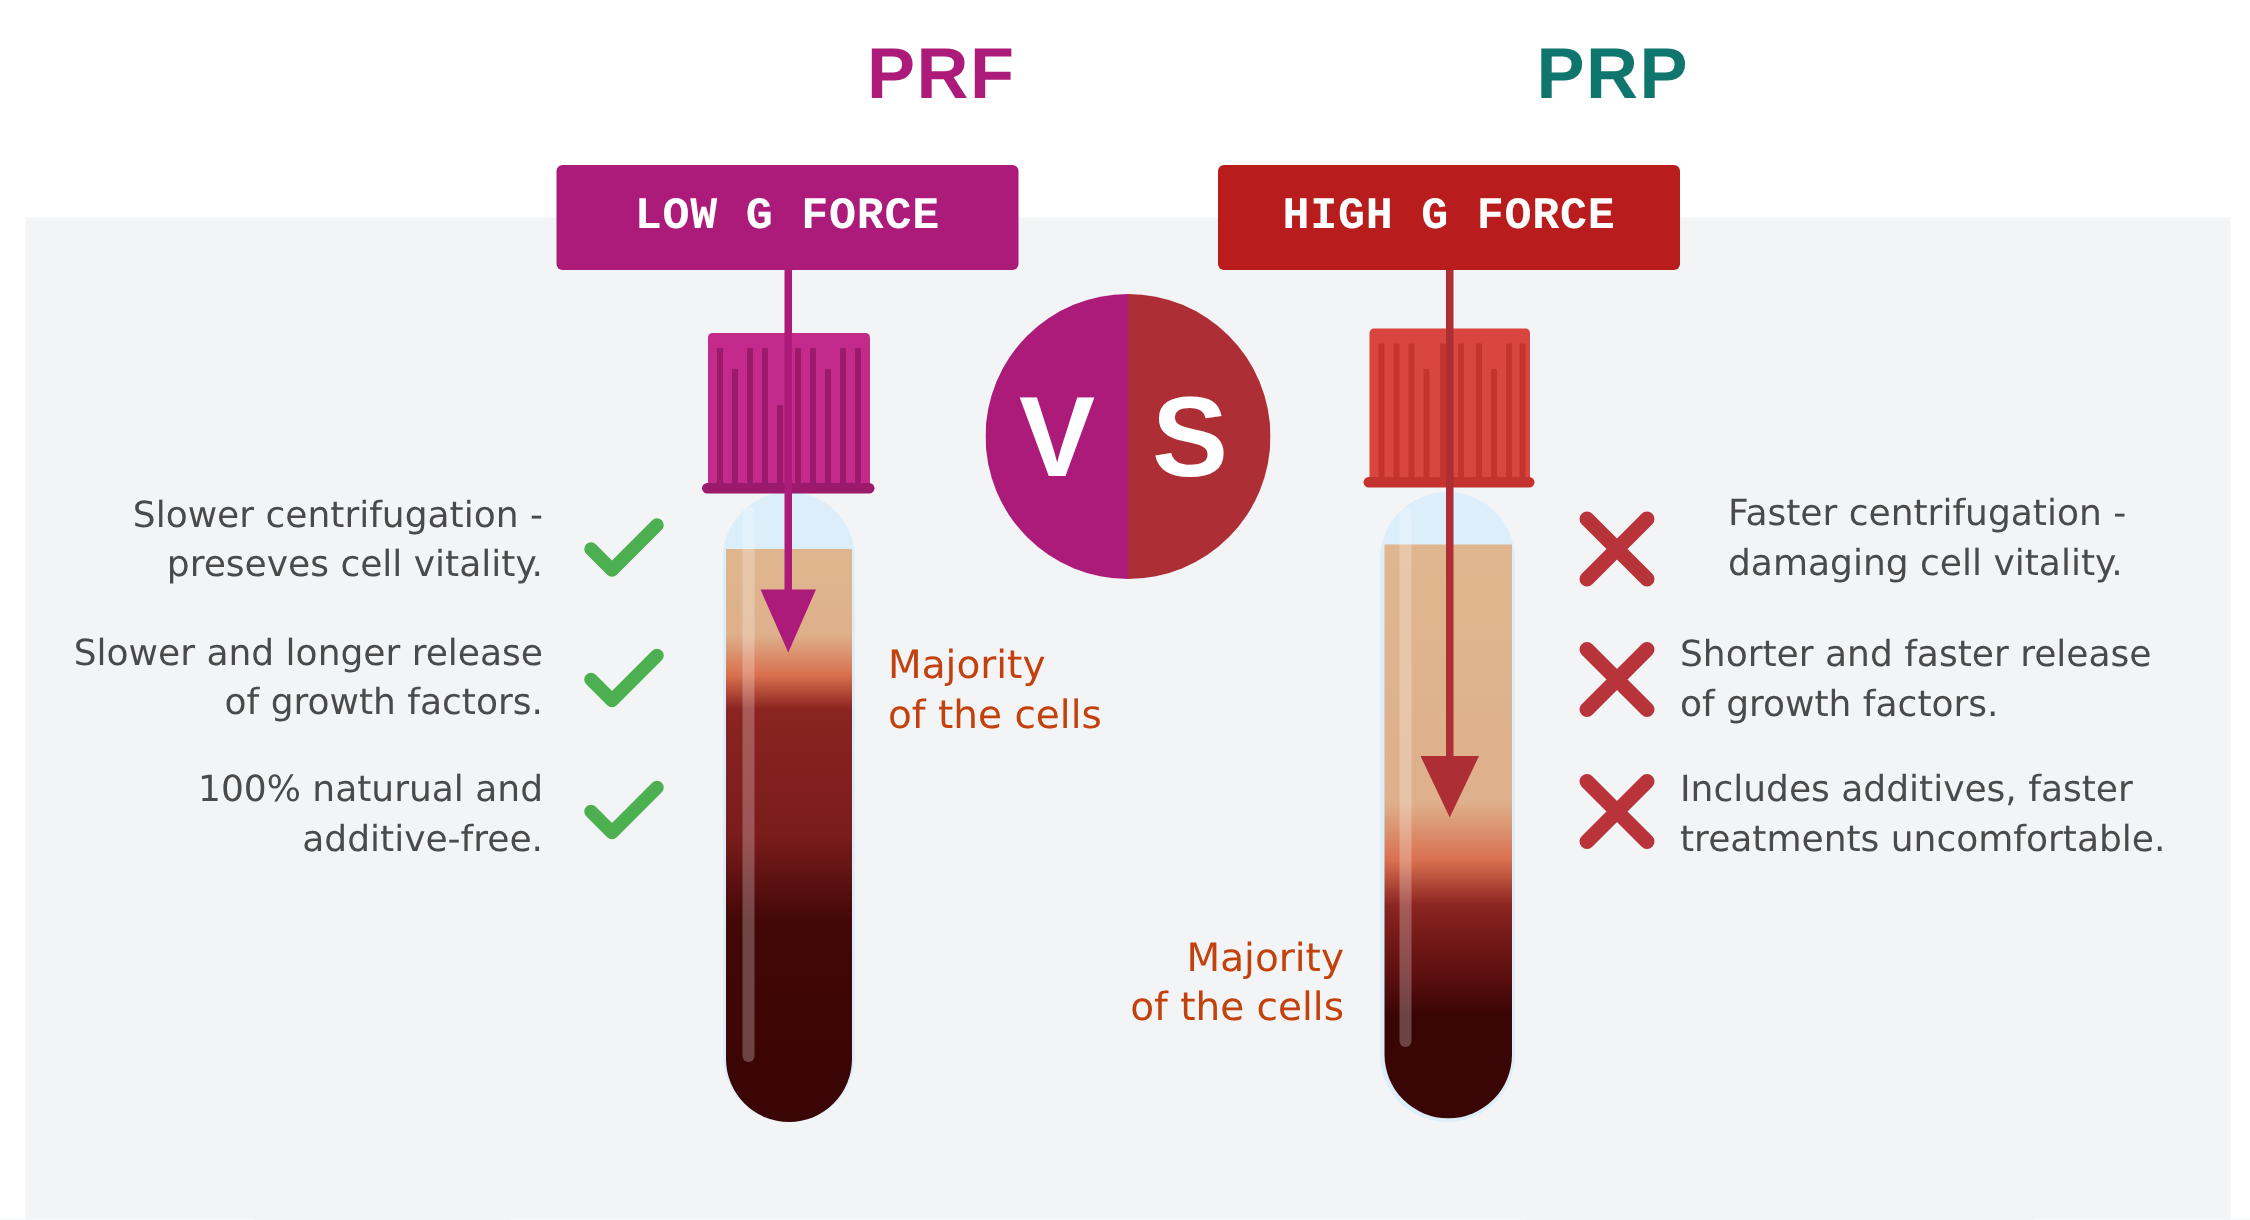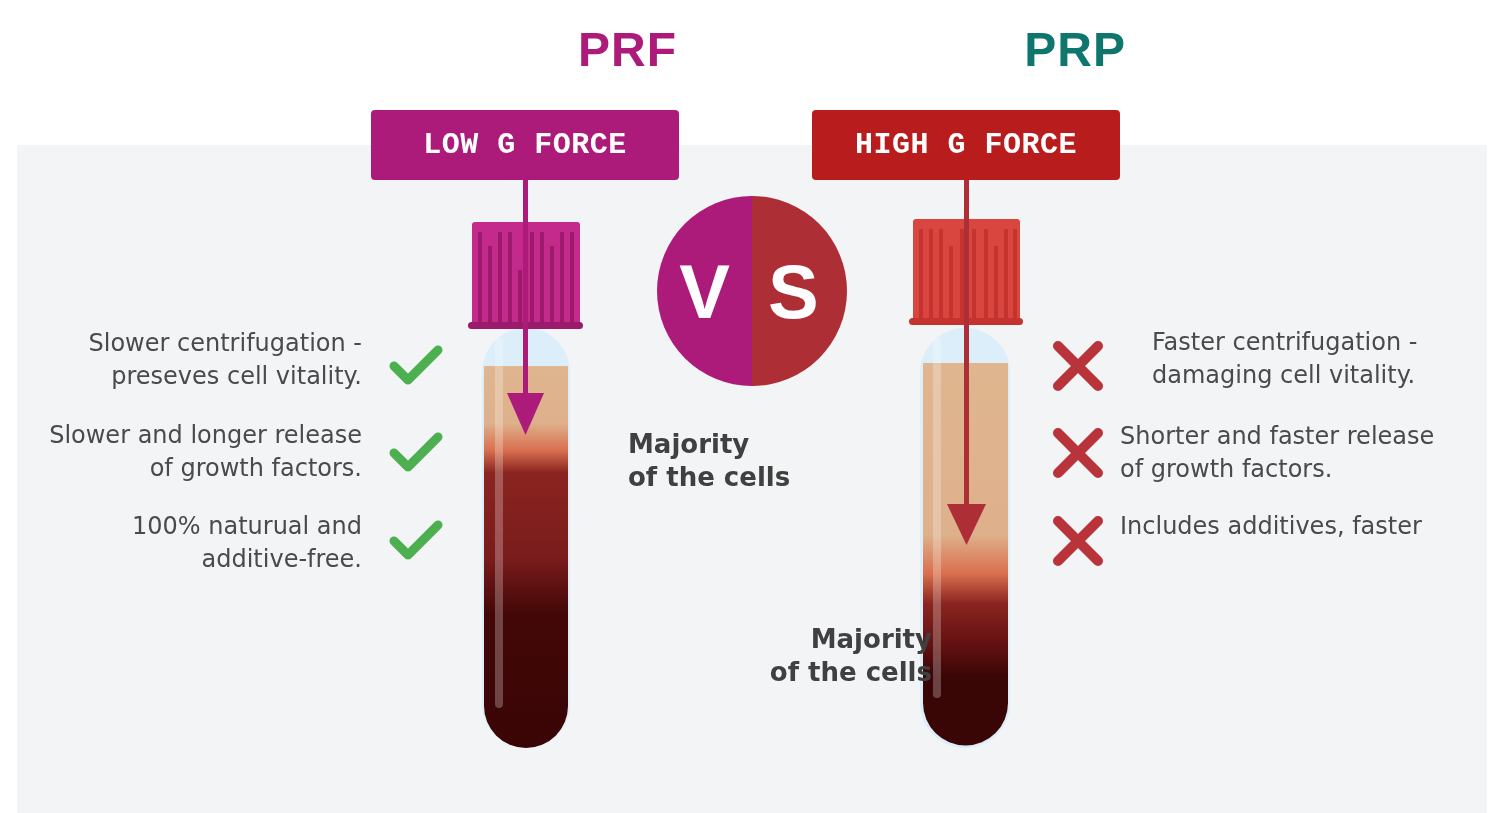--- a/index.html
+++ b/index.html
@@ -15,21 +15,21 @@
         overflow:hidden; display:flex; }
   .vs .half { width:50%; height:100%; display:flex; align-items:center; color:#fff;
               font-family:"Liberation Sans", sans-serif; font-weight:bold; font-size:76px; }
   .vs .left { justify-content:flex-end; padding-right:22px; box-sizing:border-box; }
   .vs .right { justify-content:flex-start; padding-left:16px; box-sizing:border-box; }
   .tube { position:absolute; }
   .feat { position:absolute; font-size:24px; color:#4a4a4a; line-height:33px; }
   .feat.left { text-align:right; width:340px; left:22px; }
   .feat.right { text-align:left; width:360px; left:1120px; }
   .icon { position:absolute; width:56px; height:56px; }
-  .majority { position:absolute; font-size:26px; font-weight:bold; color:#404040; line-height:33px;margin-left:36px; }
+  .majority { position:absolute; font-size:26px; font-weight:normal; color:#c2410c; line-height:33px; }
 </style>
 </head>
 <body>
 
 <div class="panel"></div>
 
 <div class="title" style="left:377px; color:#ad1b7a;">PRF</div>
 <div class="title" style="left:826px; color:#0f766e;">PRP</div>
 
 <div class="badge" style="left:371px; width:308px; background:#ad1b7a;">LOW G FORCE</div>
@@ -156,13 +156,14 @@
 <div class="feat right" style="top:326px;margin-left:32px;">
   <div>Faster centrifugation -</div>
     <div>damaging cell vitality.</div>
 </div>
 <div class="feat right" style="top:420px;">
   <div>Shorter and faster release</div>
     <div>of growth factors.</div>
 </div>
 <div class="feat right" style="top:510px;">
   <div>Includes additives, faster</div>
+    <div>treatments uncomfortable.</div>
 </div>
 
 </body></html>

